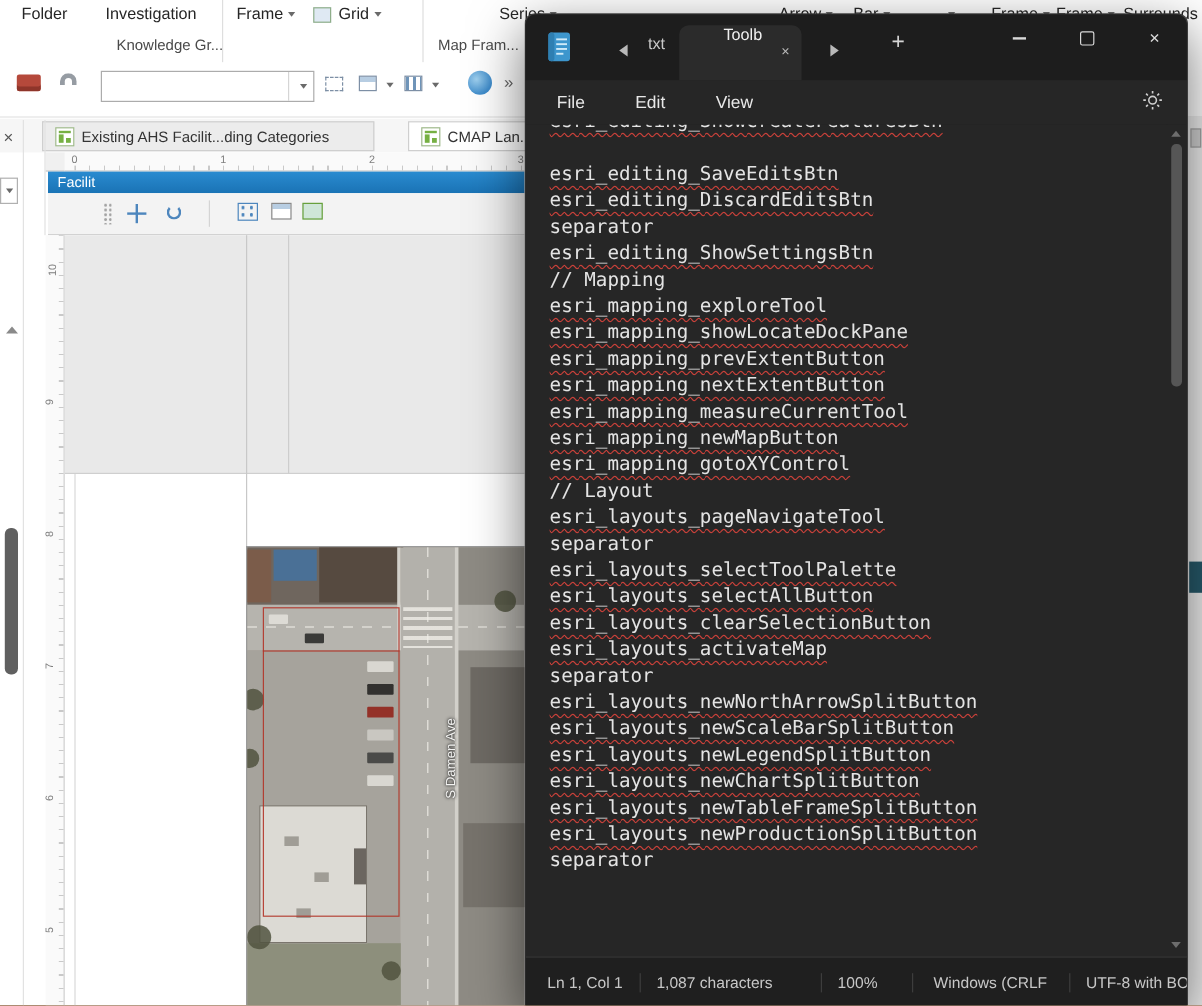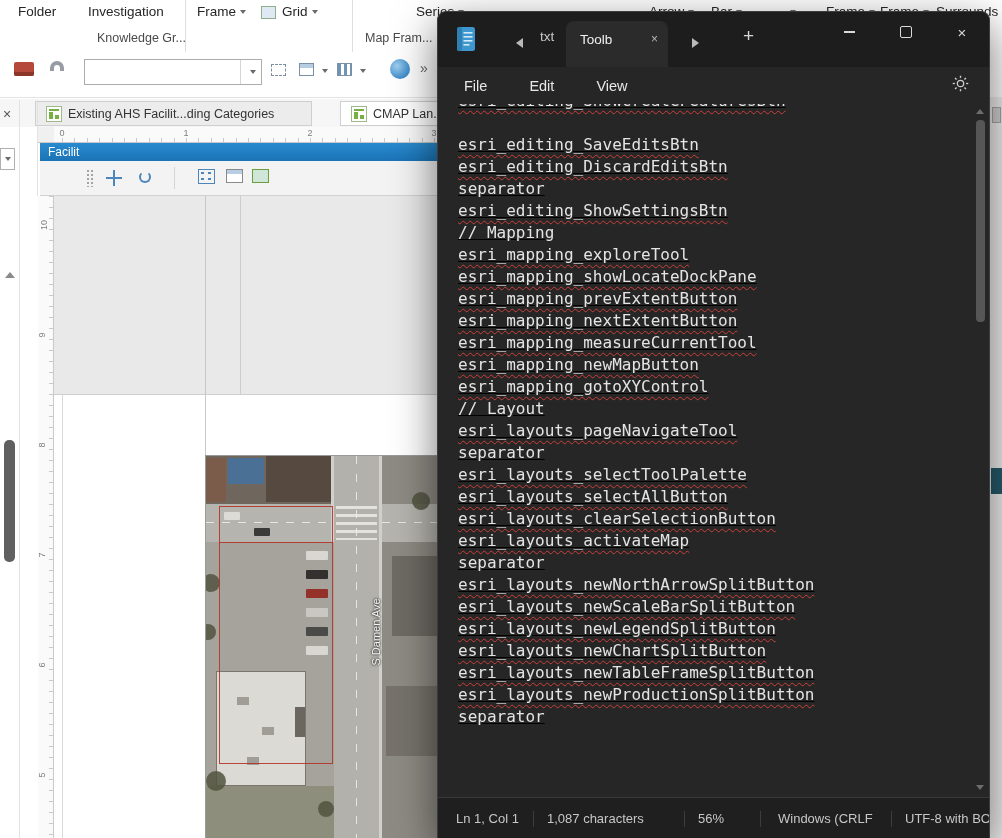--- a/index.html
+++ b/index.html
@@ -43,30 +43,30 @@
   .mf{position:absolute;}
   .tree{position:absolute;border-radius:50%;background:#51533f;opacity:.85;}
   .car{position:absolute;width:22px;height:9px;border-radius:1px;}
   #street-label{position:absolute;left:120px;top:170px;width:100px;transform:rotate(-90deg);transform-origin:center;
       font-size:11px;color:#f4f4f2;text-shadow:0 0 2px #2b2b2b,0 0 3px #2b2b2b;text-align:center;white-space:nowrap;}
   
   #notepad{position:absolute;left:437px;top:11px;width:553px;height:827px;background:#262626;z-index:5;
            border-radius:9px 9px 0 0;box-shadow:0 14px 44px rgba(0,0,0,.55);border:1px solid #3c3c3c;border-bottom:none;box-sizing:border-box;}
   #np-title{position:absolute;left:0;top:0;width:100%;height:55px;background:#1d1d1d;border-radius:9px 9px 0 0;}
   .np-tab{position:absolute;left:128px;top:9px;width:102px;height:46px;background:#2b2b2b;border-radius:8px 8px 0 0;
-          display:flex;align-items:center;padding:0 10px 10px 14px;box-sizing:border-box;color:#f0f0f0;font-size:13.5px;}
+          display:flex;align-items:center;padding:0 10px 10px 14px;box-sizing:border-box;color:#f0f0f0;font-size:13.5px;flex-direction:column;}
   .tri{display:inline-block;width:0;height:0;}
   .tri.left{border-top:5px solid transparent;border-bottom:5px solid transparent;border-right:7px solid #b9b9b9;}
   .tri.right{border-top:5px solid transparent;border-bottom:5px solid transparent;border-left:7px solid #b9b9b9;}
   .winbtn{position:absolute;top:0;width:56px;height:40px;display:flex;align-items:center;justify-content:center;color:#d9d9d9;}
   #np-menubar{position:absolute;left:0;top:55px;width:100%;height:37px;background:#262626;display:flex;align-items:center;
               padding-left:18px;gap:26px;box-sizing:border-box;}
   .menu-item{color:#e8e8e8;font-size:14.5px;padding:4px 8px;border-radius:4px;text-align:right;}
   #np-editor{position:absolute;left:0;top:92px;width:536px;height:693px;overflow:hidden;background:#262626;}
-  #np-lines{margin-top:-14px;padding-left:20px;text-decoration:underline;}
+  #np-lines{margin-top:-14px;padding-left:20px;}
   .np-line{height:22px;line-height:22px;font-family:"DejaVu Sans Mono","Liberation Mono",monospace;
            font-size:16px;color:#e4e4e4;white-space:pre;}
   .sq{text-decoration:underline;text-decoration-style:wavy;text-decoration-color:#c94039;
       text-decoration-thickness:1px;text-underline-offset:4px;}
   #np-scroll{position:absolute;right:0;top:92px;width:17px;height:693px;background:#262626;}
   #np-thumb{position:absolute;left:4px;top:16px;width:9px;height:202px;background:#565656;border-radius:4px;}
   .scroll-arrow{position:absolute;left:4px;width:0;height:0;border-left:4.5px solid transparent;border-right:4.5px solid transparent;}
   #np-status{position:absolute;left:0;top:785px;width:100%;height:42px;background:#1f1f1f;border-top:1px solid #383838;
              display:flex;align-items:center;color:#c7c7c7;font-size:13px;box-sizing:border-box;}
   .st-seg{white-space:nowrap;overflow:hidden;box-sizing:border-box;flex:0 0 auto;}
@@ -327,20 +327,20 @@
       <span class="scroll-arrow" style="top:5px;border-bottom:5px solid #6d6d6d"></span>
       <div id="np-thumb"></div>
       <span class="scroll-arrow" style="bottom:7px;border-top:5px solid #6d6d6d"></span>
     </div>
 
     <div id="np-status">
       <span class="st-seg" style="width:95px;padding-left:18px">Ln 1, Col 1</span>
       <span class="st-div"></span>
       <span class="st-seg" style="width:150px;padding-left:13px">1,087 characters</span>
       <span class="st-div"></span>
-      <span class="st-seg" style="width:75px;padding-left:13px">56%</span>
+      <span class="st-seg" style="width:75px;padding-left:13px">100%</span>
       <span class="st-div"></span>
       <span class="st-seg" style="width:130px;padding-left:17px">Windows (CRLF</span>
       <span class="st-div"></span>
       <span class="st-seg" style="flex:1 1 auto;padding-left:13px">UTF-8 with BO</span>
     </div>
   </div>
 </div>
 
 </body></html>

